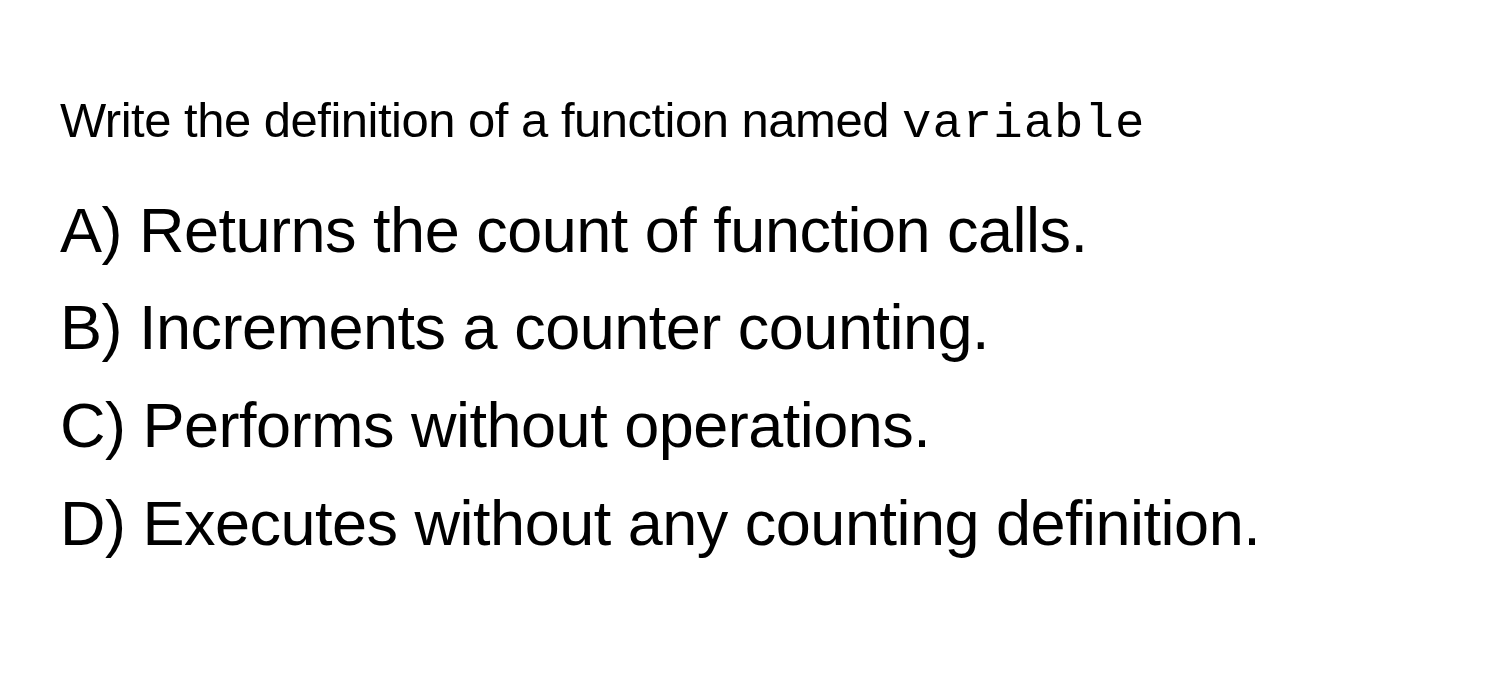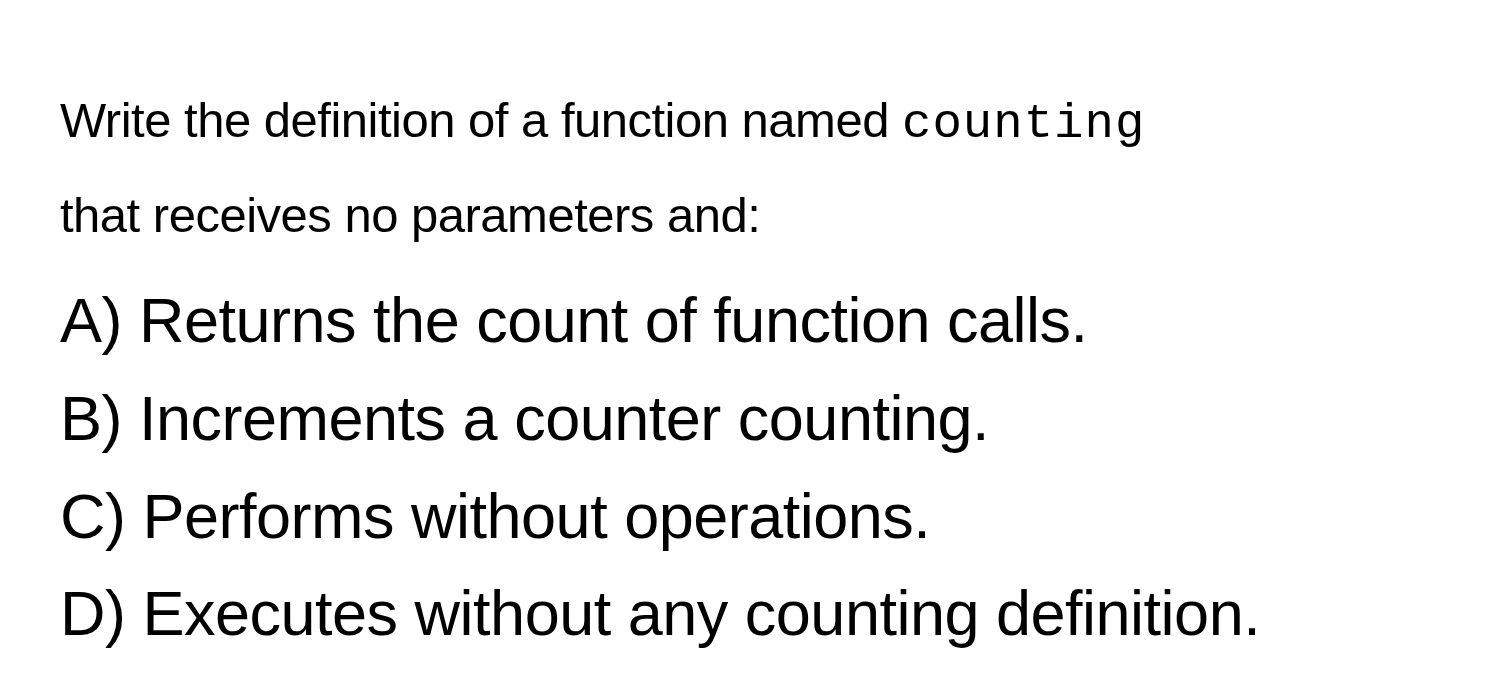--- a/index.html
+++ b/index.html
@@ -29,20 +29,19 @@
     .option {
       font-size: 63px;
       line-height: 1.55;
       letter-spacing: -0.5px;
     }
   </style>
 </head>
 <body>
 
 <div class="question-intro">
-  <span>Write the definition of a function named </span><span class="code-text">counting</span><br>
-  <span>that receives no parameters and:</span>
+  <span>Write the definition of a function named </span><span class="code-text">variable</span><br>
 </div>
 
 <div class="option">A) Returns the count of function calls.</div>
 <div class="option">B) Increments a counter counting.</div>
 <div class="option">C) Performs without operations.</div>
 <div class="option">D) Executes without any counting definition.</div>
 
 </body></html>

